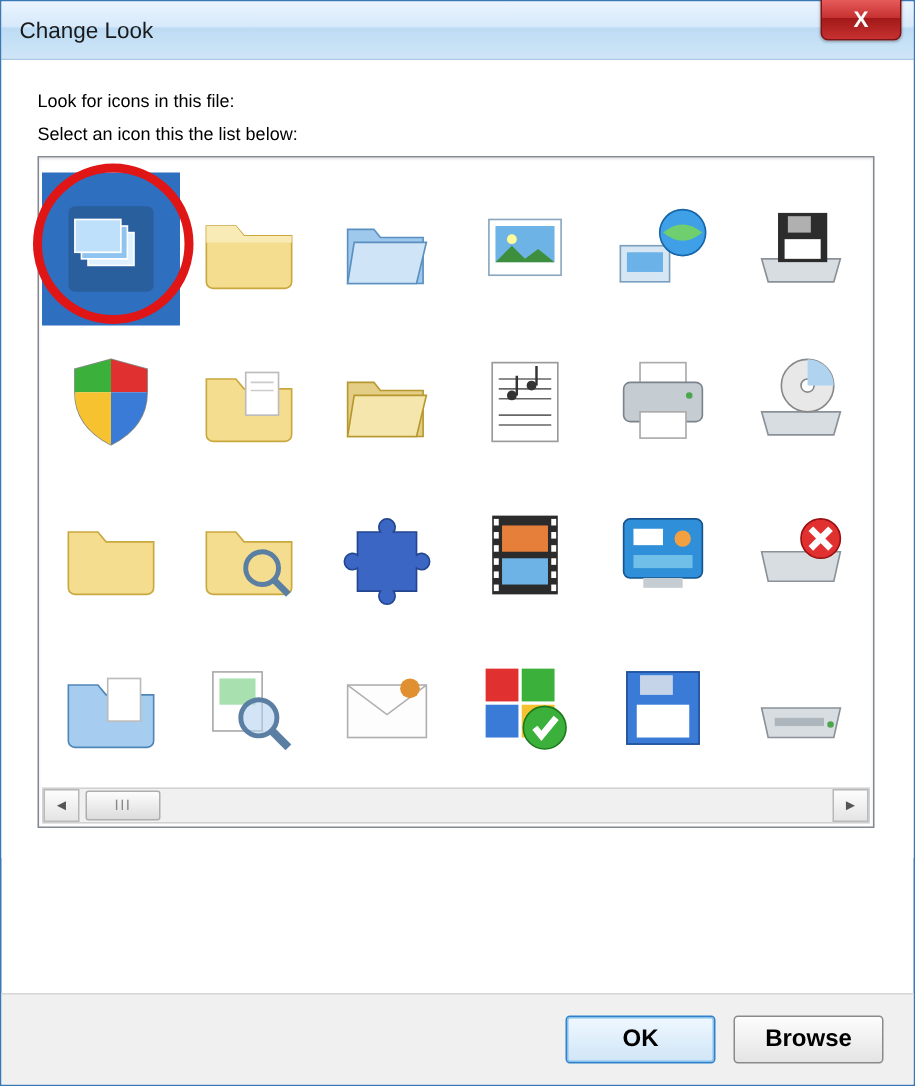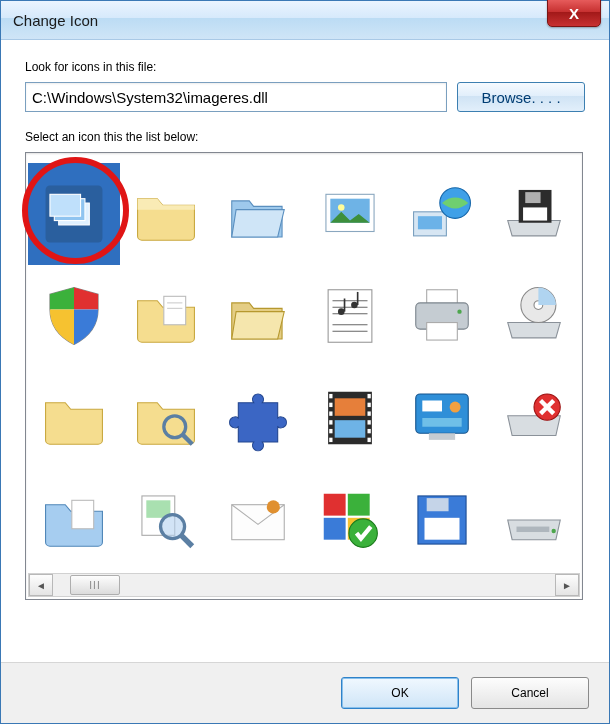--- a/index.html
+++ b/index.html
@@ -125,44 +125,45 @@
     width: 22px; height: 20px;
     display:flex;align-items:center;justify-content:center;
     background: linear-gradient(to bottom,#fdfdfd,#e4e4e4);
     border:1px solid #b8b8b8;
     font-size:10px;color:#555;
   }
   .hscroll .thumb {
     width: 48px; height: 18px;
     background: linear-gradient(to bottom,#fdfdfd,#dcdcdc);
     border:1px solid #aeaeae;
-    margin-left: 17px;
+    margin-left: 4px;
     border-radius:2px;
     display:flex;align-items:center;justify-content:center;
     font-size:10px;color:#888;letter-spacing:1px;text-align:right;
   }
   .button-row {
     position: absolute;
     bottom: 0; left:0; right:0;
     height: 60px;
     background: #f0f0f0;
     border-top: 1px solid #d6d6d6;
     display:flex;
     align-items:center;
     justify-content:flex-end;
     gap: 12px;
     padding-right: 20px;
   }
   .dlg-btn {
-    width: 118px;
+    width: 100px;
     height: 32px;
-    font-size: 12px;
+    font-size: 16px;
     border-radius: 3px;
     border: 1px solid #8a8a8a;
     background: linear-gradient(to bottom,#fdfdfd,#e4e4e4);
+    font-weight: bold;
   }
   .dlg-btn.default {
     border: 1px solid #2f82c9;
     background: linear-gradient(to bottom,#f0f8ff,#cfe5f7);
     box-shadow: 0 0 0 1px #88c0ec inset;
   }
   .red-circle {
     position: absolute;
     width: 95px; height: 95px;
     border: 6px solid #e01515;
@@ -170,34 +171,30 @@
     left: -6px; top: -6px;
     pointer-events: none;
   }
 </style>
 </head>
 <body>
 
 <div class="window">
 
   <div class="titlebar">
-    <span class="title">Change Icon</span>
+    <span class="title">Change Look</span>
     <div class="close-btn">
       <span>X</span>
     </div>
   </div>
 
   <div class="content">
 
     <div class="label">Look for icons in this file:</div>
 
-    <div class="path-row">
-      <input class="path-input" type="text" value="C:\Windows\System32\imageres.dll" style="">
-      <button class="browse-btn">Browse. . . .</button>
-    </div>
 
     <div class="label">Select an icon this the list below:</div>
 
     <div class="icon-list-box">
       <div class="icon-grid">
 
         <div class="icon-cell selected" style="position:relative">
           <div class="red-circle"></div>
           <svg class="icon-svg" viewBox="0 0 64 64">
             <rect x="6" y="6" width="52" height="52" rx="4" fill="#2a5f9e"></rect>
@@ -424,16 +421,16 @@
         <div class="thumb">III</div>
         <div style="flex:1"></div>
         <div class="arrow">►</div>
       </div>
     </div>
 
   </div>
 
   <div class="button-row">
     <button class="dlg-btn default">OK</button>
-    <button class="dlg-btn">Cancel</button>
+    <button class="dlg-btn">Browse</button>
   </div>
 
 </div>
 
 </body></html>

